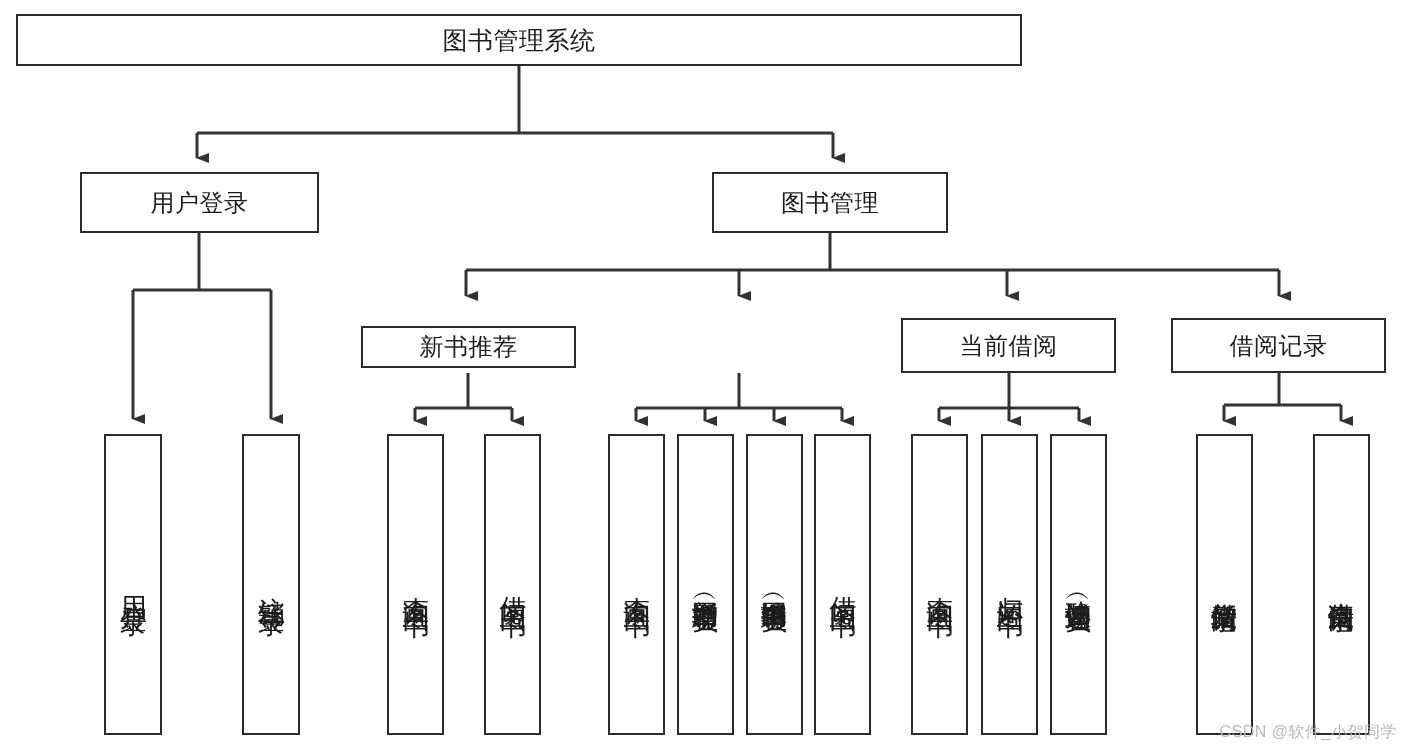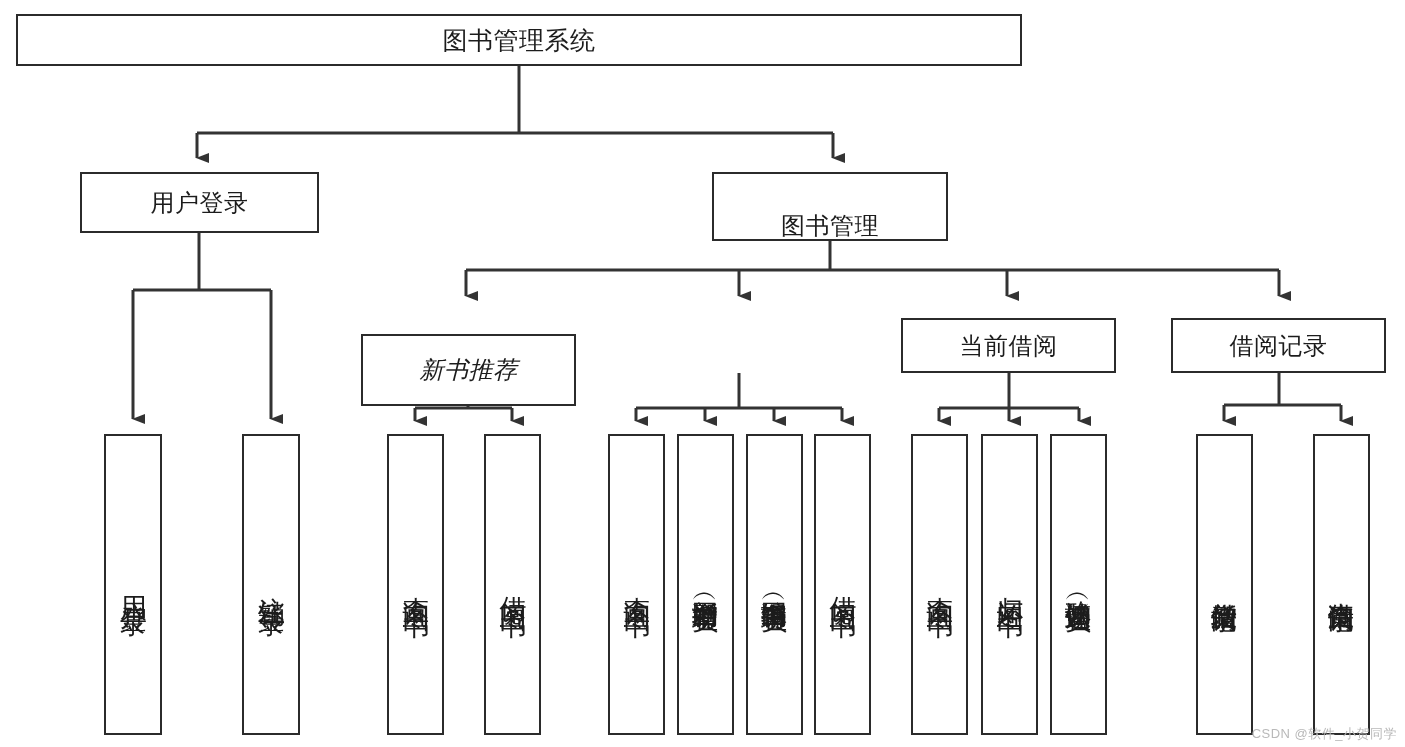--- a/index.html
+++ b/index.html
@@ -63,21 +63,21 @@
     white-space: nowrap;
   }
   .node.vert .label.tight {
     letter-spacing: 1px;
     font-size: 26px;
   }
   #watermark {
     position: absolute;
     right: 8px;
     bottom: 4px;
-    font-size: 13px;
+    font-size: 16px;
     color: #b9b9b9;
     letter-spacing: 0.5px;
     white-space: nowrap;
   }
 </style>
 </head>
 <body>
 
 <div id="canvas">
 
@@ -132,25 +132,25 @@
   </svg>
 
   <div class="node horiz root" style="left:16px; top:14px; width:1006px; height:52px;">
     <span class="label">图书管理系统</span>
   </div>
 
   <div class="node horiz" style="left:80px; top:172px; width:239px; height:61px;">
     <span class="label">用户登录</span>
   </div>
 
-  <div class="node horiz" style="left:712px; top:172px; width:236px; height:69px;align-items:flex-end;">
+  <div class="node horiz" style="left:712px; top:172px; width:236px; height:61px;">
     <span class="label">图书管理</span>
   </div>
 
-  <div class="node horiz" style="left:361px; top:334px; width:215px; height:72px;font-style:italic;">
+  <div class="node horiz" style="left:361px; top:326px; width:215px; height:42px;">
     <span class="label">新书推荐</span>
   </div>
 
 
   <div class="node horiz" style="left:1171px; top:318px; width:215px; height:55px;">
     <span class="label">借阅记录</span>
   </div>
 
   <div class="node horiz" style="left:901px; top:318px; width:215px; height:55px;">
     <span class="label">当前借阅</span>

